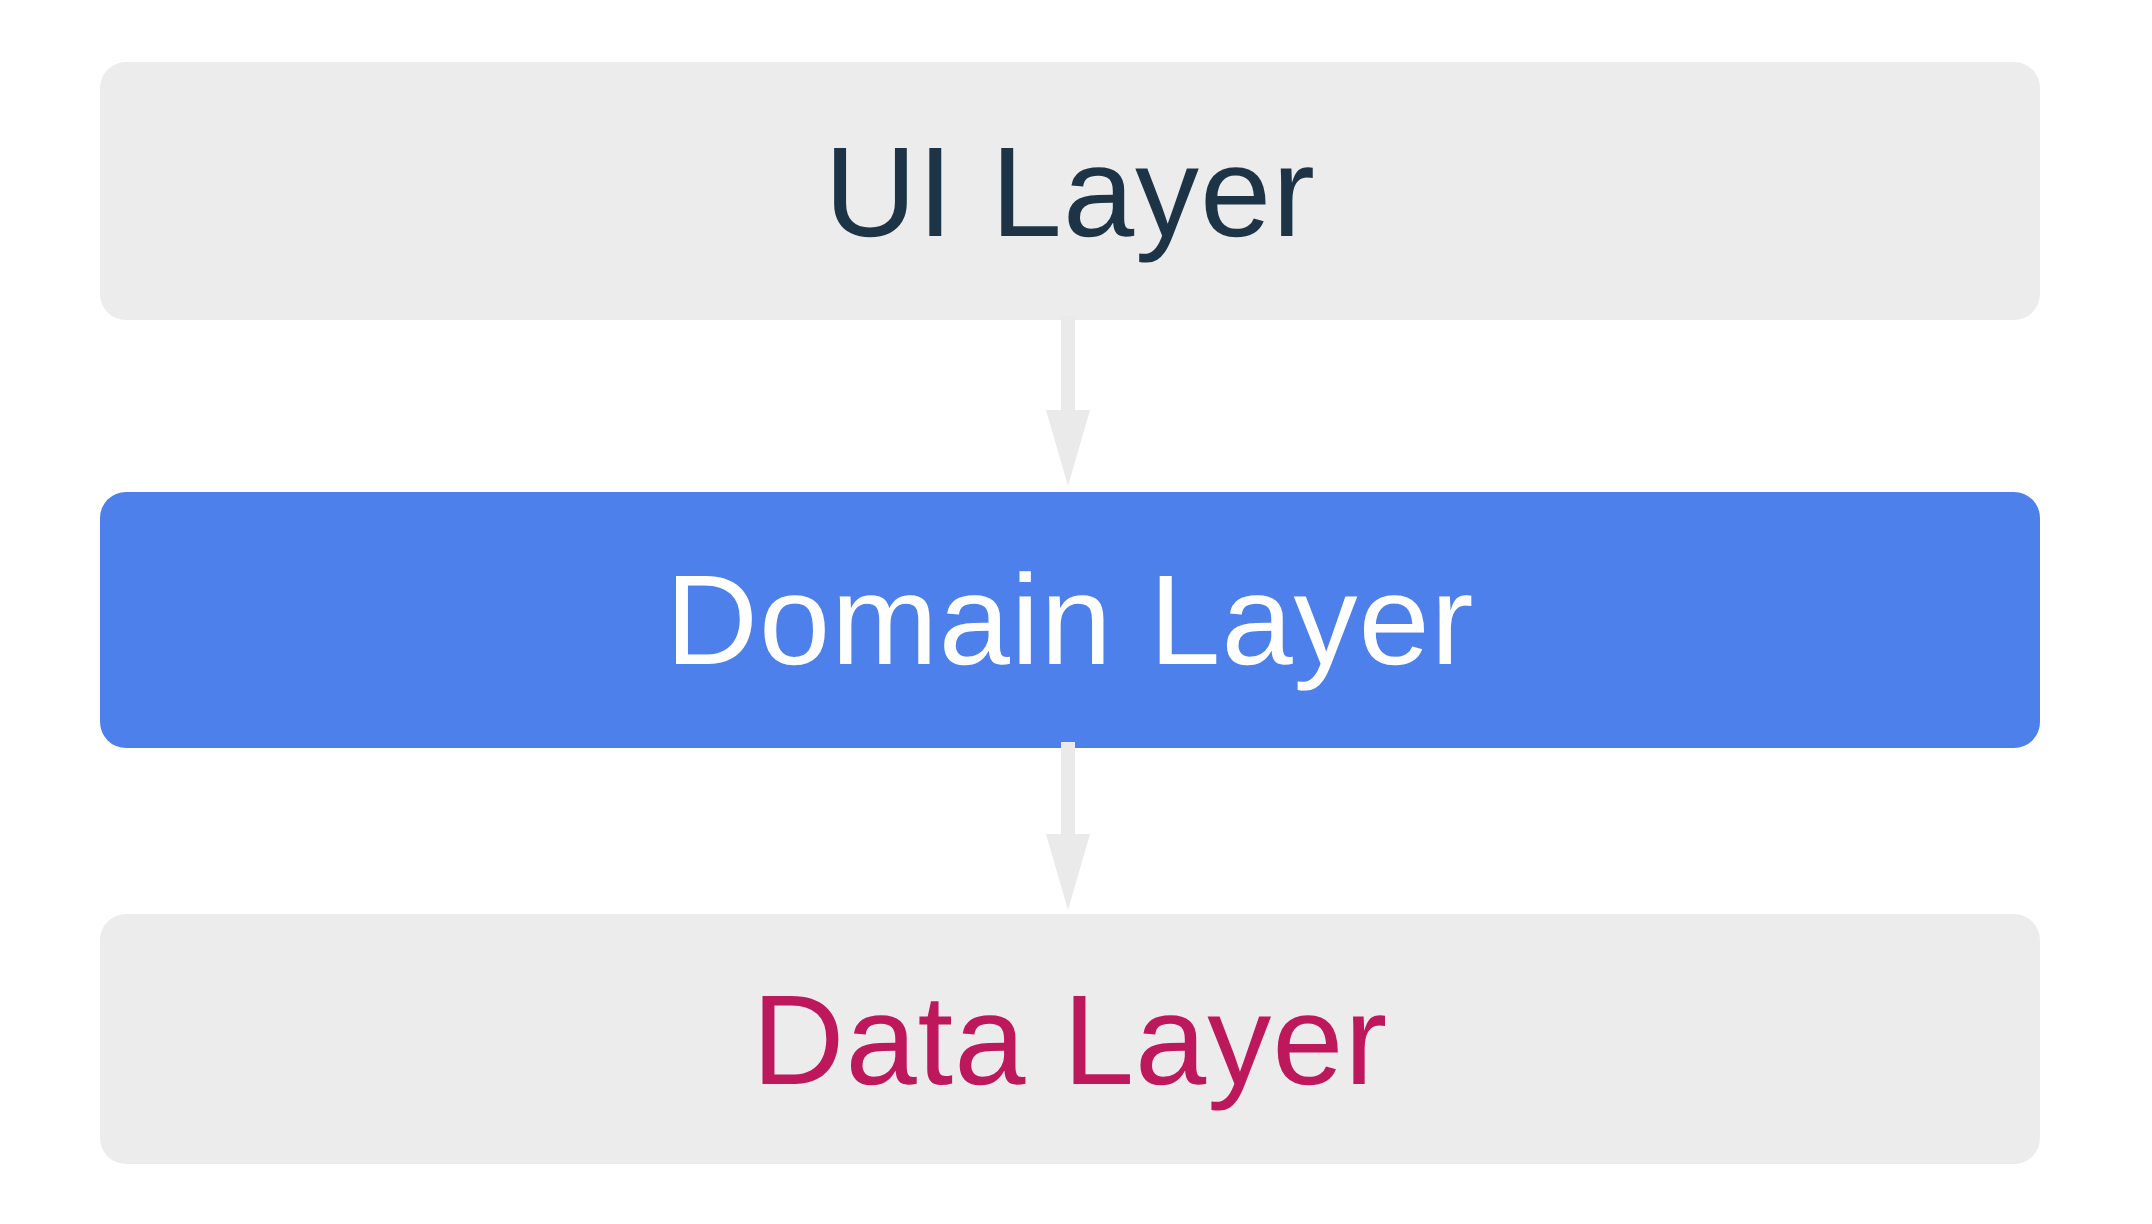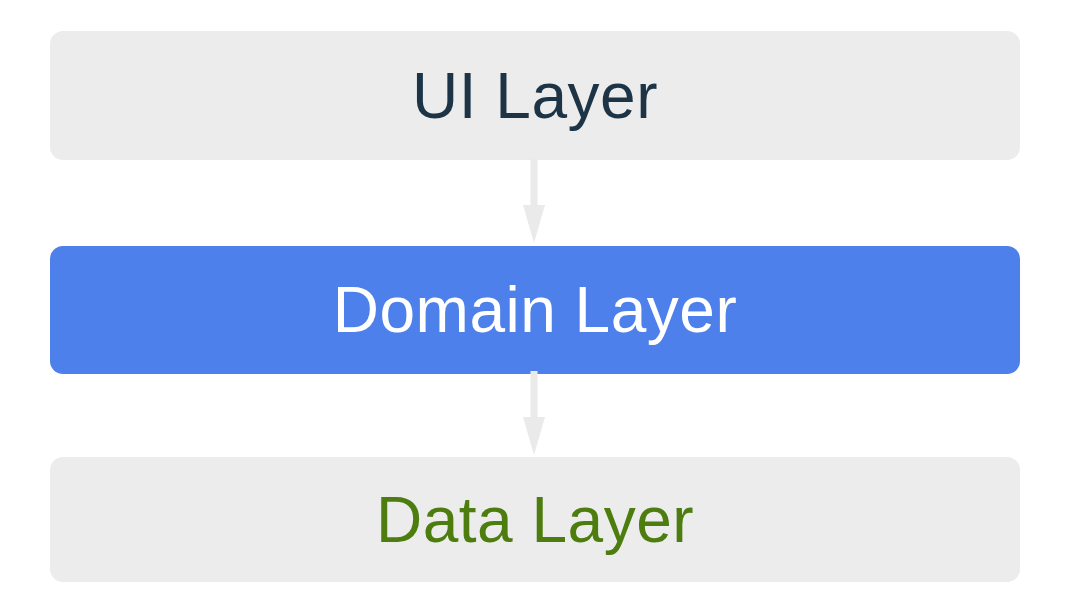--- a/index.html
+++ b/index.html
@@ -90,16 +90,16 @@
   </div>
 
   <div class="connector" id="connector-domain-to-data">
     <svg viewBox="0 0 1076 87" xmlns="http://www.w3.org/2000/svg">
       <rect x="530.5" y="0" width="7" height="48" fill="#EAEAEA"></rect>
       <polygon points="523,46 545,46 534,84" fill="#EAEAEA"></polygon>
     </svg>
   </div>
 
   <div class="layer-box" id="layer-data" style="background:#ECECEC;">
-    <span class="layer-label" style="color:#4d7c0f;">Data Layer</span>
+    <span class="layer-label" style="color:#be185d;">Data Layer</span>
   </div>
 
 </div>
 
 </body></html>

